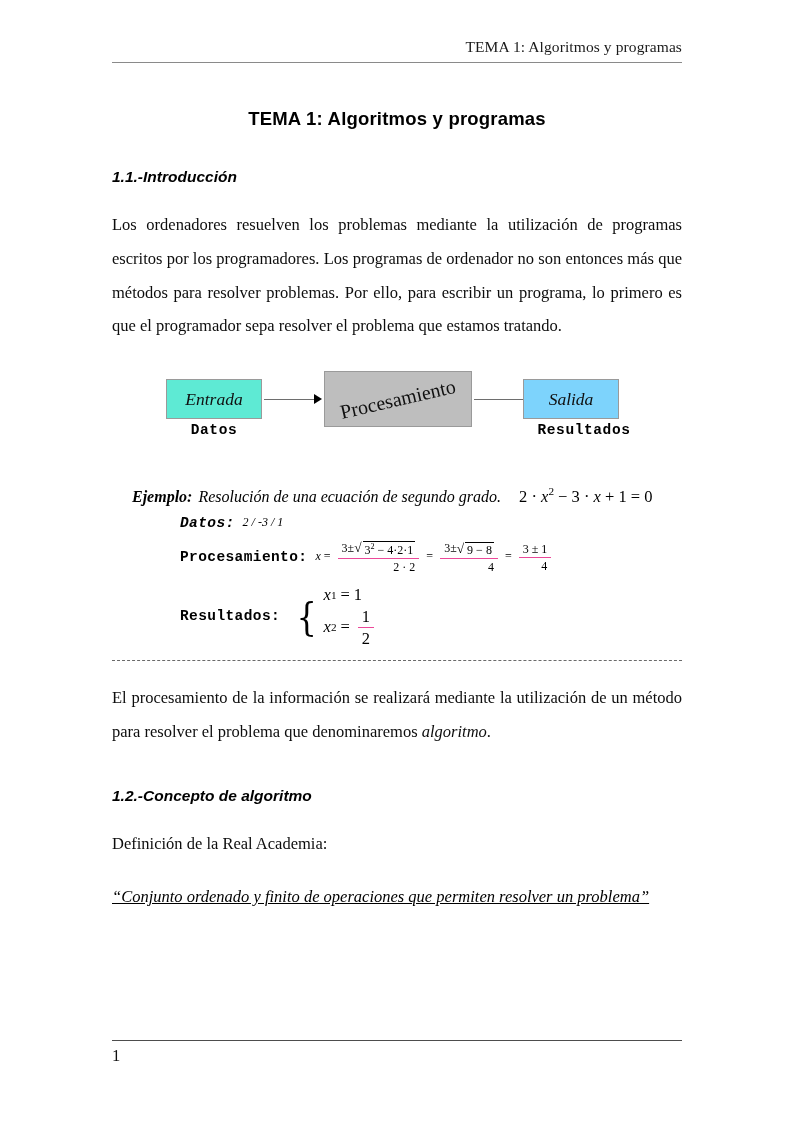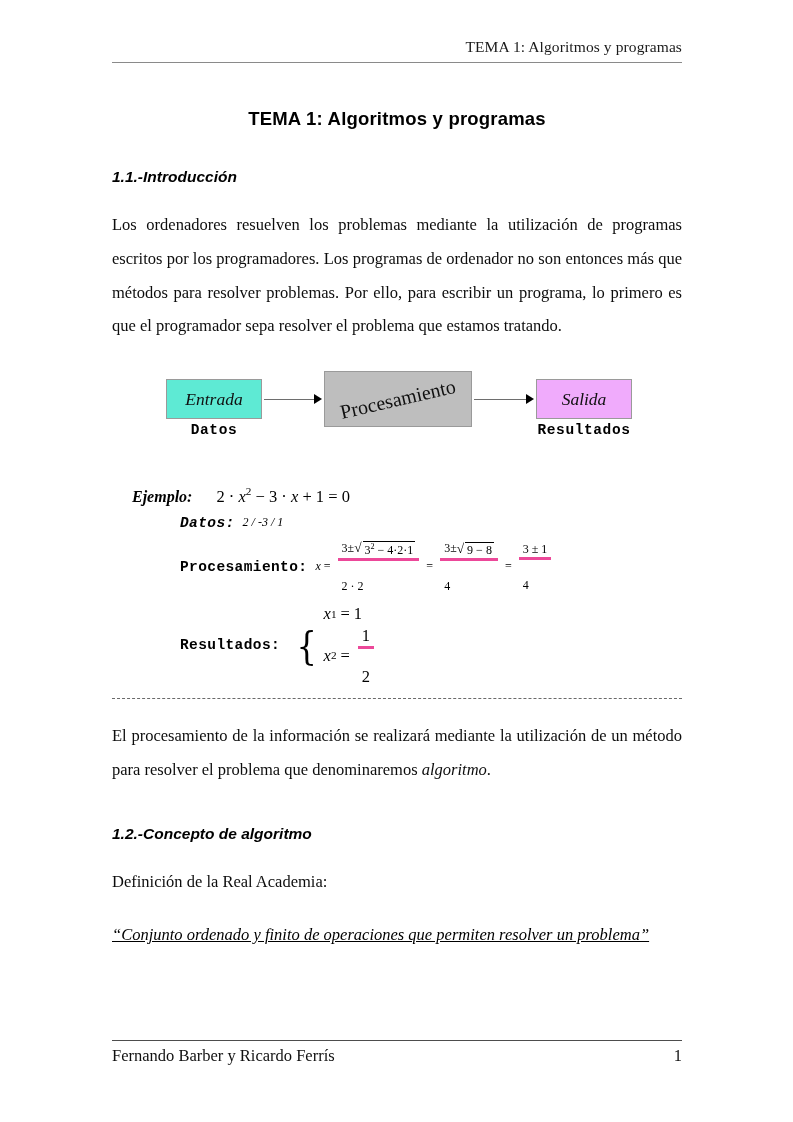--- a/index.html
+++ b/index.html
@@ -125,25 +125,25 @@
     background: #5eead4;
   }
   .node-proc {
     left: 212px;
     top: 2px;
     width: 148px;
     height: 56px;
     background: #bebebe;
   }
   .node-salida {
-    left: 424px;
+    left: 411px;
     top: 10px;
     width: 96px;
     height: 40px;
-    background: #f0abfc;
+    background: #7dd3fc;
   }
   .node-label {
     font-family: "Liberation Serif", "DejaVu Serif", serif;
     font-style: italic;
     font-size: 17.5px;
     color: #101010;
     white-space: nowrap;
   }
   .node-label.rot {
     font-style: normal;
@@ -241,25 +241,25 @@
   .frac {
     display: inline-flex;
     flex-direction: column;
     align-items: center;
     vertical-align: middle;
     margin: 0 4px;
     line-height: 1.18;
   }
   .frac .num { padding: 0 4px 1px 4px; }
   .frac .den {
-    padding: 18px 4px 0 4px;
-    border-top: 3px solid #ec4899;
+    padding: 1px 4px 0 4px;
+    border-top: 1px solid #ec4899;
     width: 100%;
     box-sizing: border-box;
-    text-align: left;
+    text-align: right;
   }
   .sqrt {
     display: inline-flex;
     align-items: stretch;
     vertical-align: middle;
   }
   .sqrt .rad { margin-right: 1px; font-size: 1.12em; line-height: 1; }
   .sqrt .under {
     border-top: 1px solid #000;
     padding: 0 2px;
@@ -345,20 +345,21 @@
         <span class="node-label">Salida</span>
       </div>
       <div class="sublabel sublabel-resultados">Resultados</div>
 
     </div>
 
     <div class="example">
 
       <div class="example-line1">
         <span class="ejemplo-kw">Ejemplo:</span>
+        <span class="ejemplo-txt">Resolución de una ecuación de segundo grado.</span>
         <span class="eq-inline">
           <span>2</span>
           <span>·</span>
           <span class="mi">x</span><span class="supn">2</span>
           <span>−</span>
           <span>3</span>
           <span>·</span>
           <span class="mi">x</span>
           <span>+</span>
           <span>1</span>
@@ -436,17 +437,16 @@
     <h2 class="section-heading">1.2.-Concepto de algoritmo</h2>
 
     <p class="body">Definición de la Real Academia:</p>
 
     <div class="quote-line">“Conjunto ordenado y finito de operaciones que permiten resolver un problema”</div>
 
   </div>
 
   <div class="footer-rule"></div>
   <div class="footer">
-    <span>Fernando Barber y Ricardo Ferrís</span>
     <span>1</span>
   </div>
 
 </div>
 
 </body></html>

